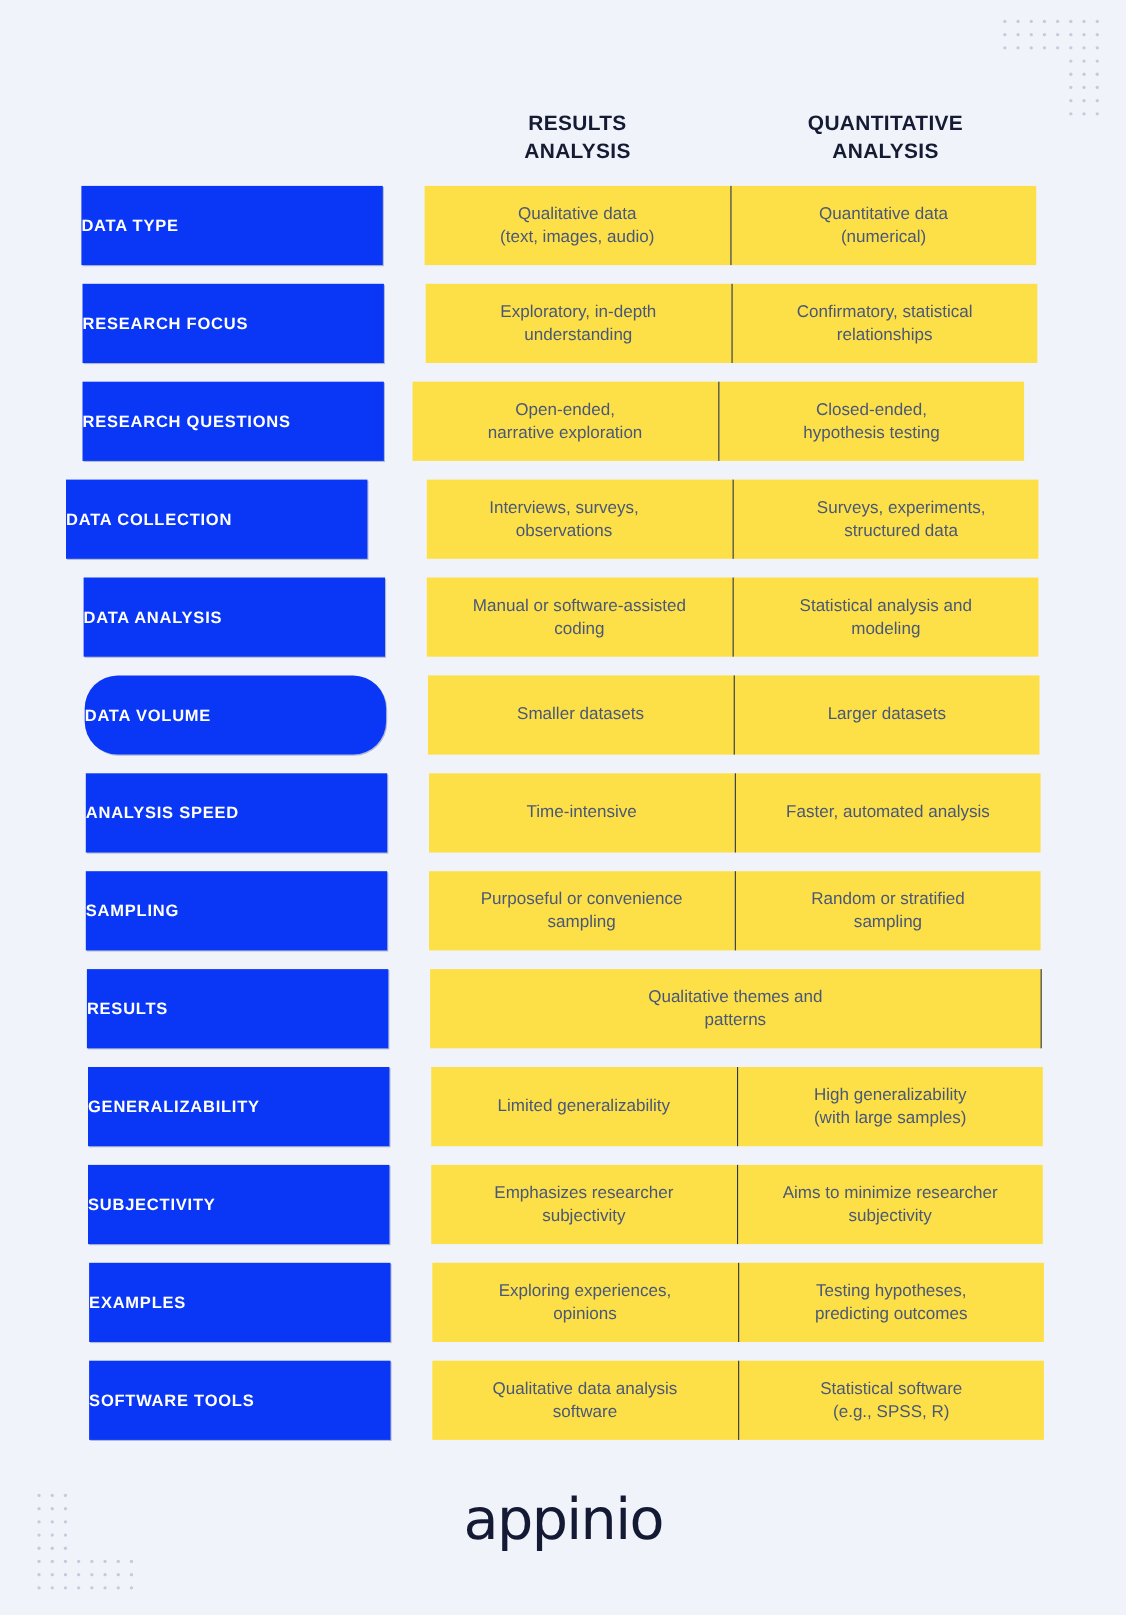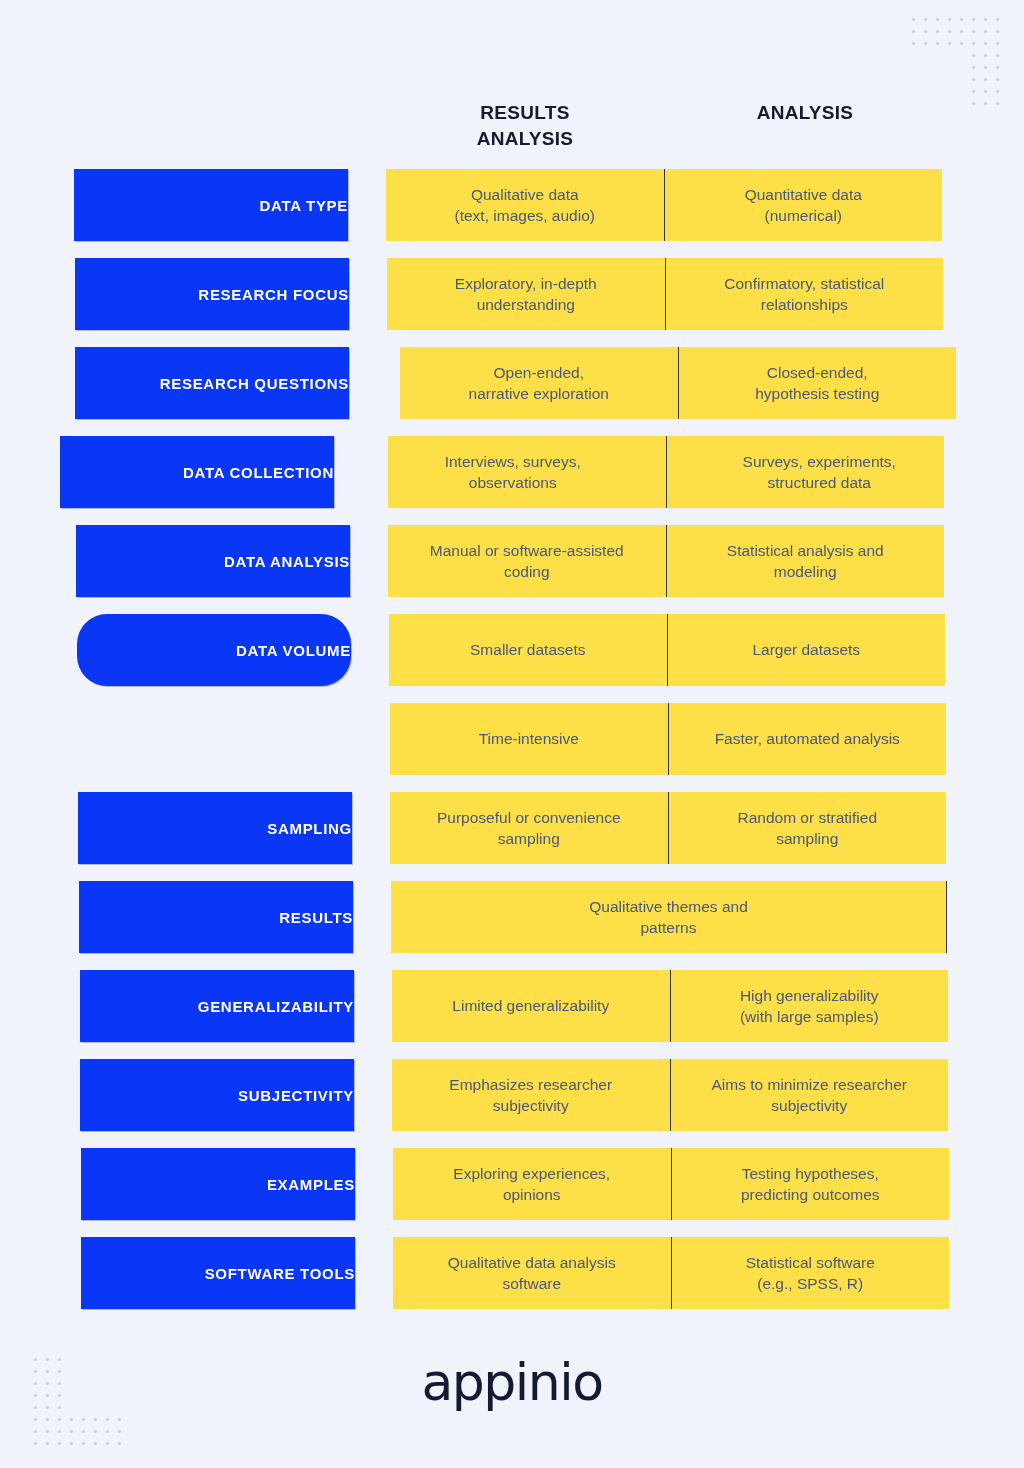--- a/index.html
+++ b/index.html
@@ -60,21 +60,21 @@
     height: 89px;
   }
   .label-box {
     position: absolute;
     top: 0;
     width: 274px;
     height: 72px;
     background: #0a37f5;
     display: flex;
     align-items: center;
-    justify-content: flex-end;
+    justify-content: flex-start;
     box-shadow: 1px 1px 0 rgba(10,40,120,0.28);
   }
   .label-box span {
     color: #ffffff;
     font-size: 15px;
     font-weight: bold;
     letter-spacing: 0.7px;
     text-align: center;
     text-transform: uppercase;
   }
@@ -204,20 +204,21 @@
     <div class="dot" style="left: 72px; top: 84px;"></div>
     <div class="dot" style="left: 84px; top: 84px;"></div>
   </div>
 
 <div class="col-headers">
   <div class="col-header">
     <div>RESULTS</div>
     <div>ANALYSIS</div>
   </div>
   <div class="col-header">
+    <div>QUANTITATIVE</div>
     <div>ANALYSIS</div>
   </div>
 </div>
 
 <div id="rows">
     <div class="row">
       <div class="label-box" style="left: 74px;">
         <span>DATA TYPE</span>
       </div>
       <div class="card" style="left: 386px;">
@@ -233,21 +234,21 @@
       <div class="card" style="left: 387px;">
         <div class="cell">Exploratory, in-depth<br>understanding</div>
         <div class="divider"></div>
         <div class="cell">Confirmatory, statistical<br>relationships</div>
       </div>
     </div>
     <div class="row">
       <div class="label-box" style="left: 75px;">
         <span>RESEARCH QUESTIONS</span>
       </div>
-      <div class="card" style="left: 400px;">
+      <div class="card" style="left: 375px;">
         <div class="cell">Open-ended,<br>narrative exploration</div>
         <div class="divider"></div>
         <div class="cell">Closed-ended,<br>hypothesis testing</div>
       </div>
     </div>
     <div class="row">
       <div class="label-box" style="left: 60px;">
         <span>DATA COLLECTION</span>
       </div>
       <div class="card" style="left: 388px; gap: 28px;">
@@ -270,20 +271,23 @@
       <div class="label-box" style="left: 77px; border-radius: 30px;">
         <span>DATA VOLUME</span>
       </div>
       <div class="card" style="left: 389px;">
         <div class="cell">Smaller datasets</div>
         <div class="divider"></div>
         <div class="cell">Larger datasets</div>
       </div>
     </div>
     <div class="row">
+      <div class="label-box" style="left: 78px;">
+        <span>ANALYSIS SPEED</span>
+      </div>
       <div class="card" style="left: 390px;">
         <div class="cell">Time-intensive</div>
         <div class="divider"></div>
         <div class="cell">Faster, automated analysis</div>
       </div>
     </div>
     <div class="row">
       <div class="label-box" style="left: 78px;">
         <span>SAMPLING</span>
       </div>

